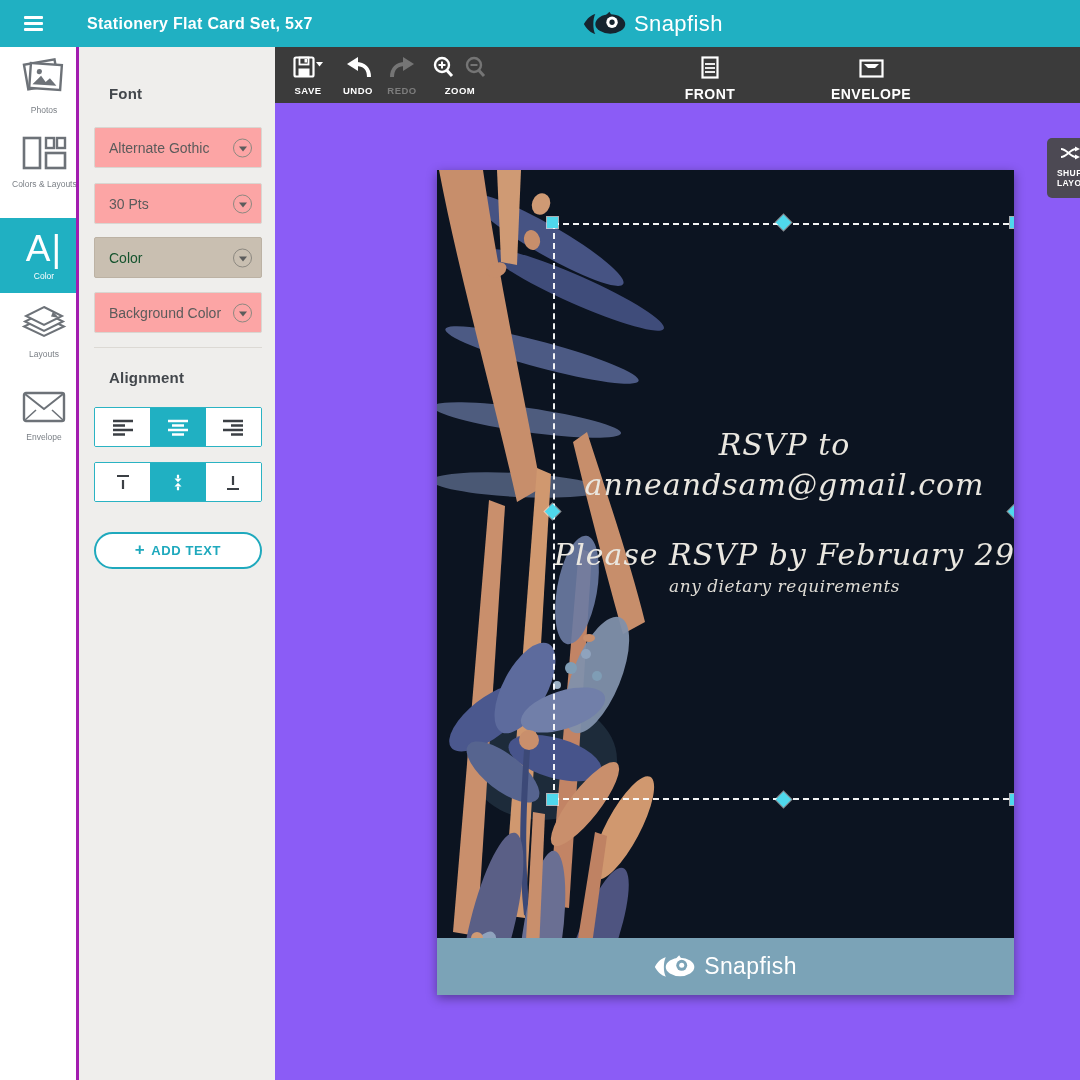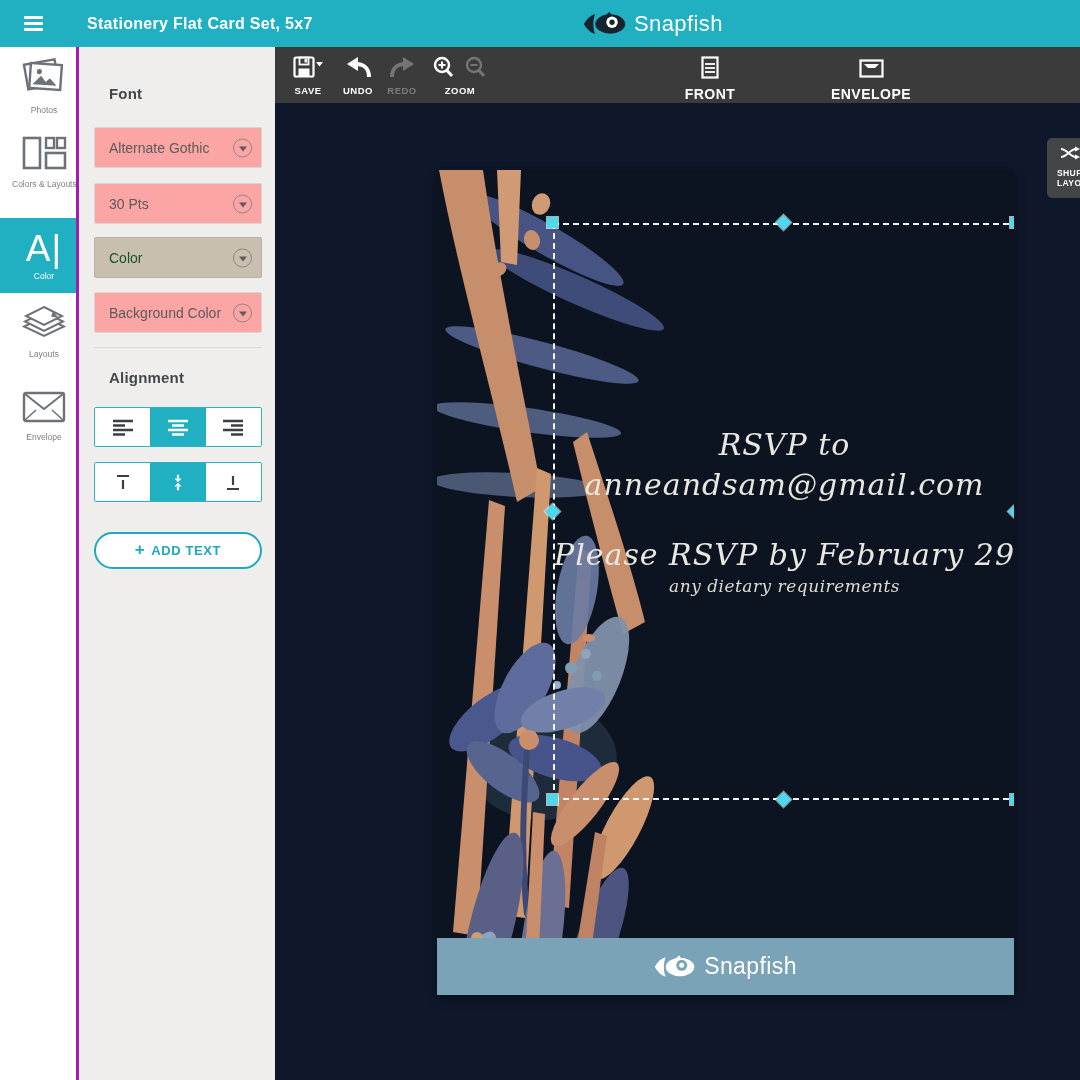--- a/index.html
+++ b/index.html
@@ -42,21 +42,21 @@
   .toolbar { position:absolute; left:275px; top:47px; width:866px; height:56px; background:#3b3b3b; z-index:15; }
   .tool-btn { position:absolute; top:9px; width:46px; text-align:center; color:#fff; cursor:pointer; }
   .tool-btn .t-lbl { display:block; font-size:9.5px; font-weight:700; letter-spacing:.5px; margin-top:3px; }
   .tool-btn.off { color:#7d7d7d; cursor:default; }
   .tool-btn.off .t-lbl { color:#7d7d7d; }
   .tab { position:absolute; top:9px; width:84px; text-align:center; color:#fff; cursor:pointer; z-index:2; }
   .tab .t-lbl { display:block; font-size:14px; font-weight:700; letter-spacing:.5px; margin-top:3px; }
   .tab.sel { top:4px; height:56px; background:#8d8d8d; border-radius:8px 8px 0 0; padding-top:5px; }
 
   
-  .canvas { position:absolute; left:275px; top:103px; width:805px; height:977px; background:#0f172a; }
+  .canvas { position:absolute; left:275px; top:103px; width:805px; height:977px; background:#8b5cf6; }
   .card { position:absolute; left:162px; top:67px; width:577px; height:825px; background:#0c1421; box-shadow:0 3px 10px rgba(0,0,0,.38); overflow:hidden; }
   .floral { position:absolute; left:0; top:0; width:577px; height:825px; }
   .card-text { position:absolute; left:116px; top:255px; width:463px; text-align:center; color:#eae7e0;
                font-family:"DejaVu Serif",serif; font-style:italic; cursor:text; }
   .ct-big { font-size:30px; line-height:40px; letter-spacing:1px; }
   .ct-gap { margin-top:30px; }
   .ct-small { font-size:17px; line-height:23px; letter-spacing:.5px; color:#dfdcd5; }
   .ct-small-first { margin-top:43px; }
   .sel-box { position:absolute; left:116px; top:53px; width:466px; height:577px; border:2px dashed rgba(255,255,255,.95); cursor:move; }
   .h-sq { position:absolute; width:11px; height:11px; background:#4fd8ec; box-shadow:0 0 0 1px rgba(255,255,255,.65); cursor:pointer; z-index:4; }

